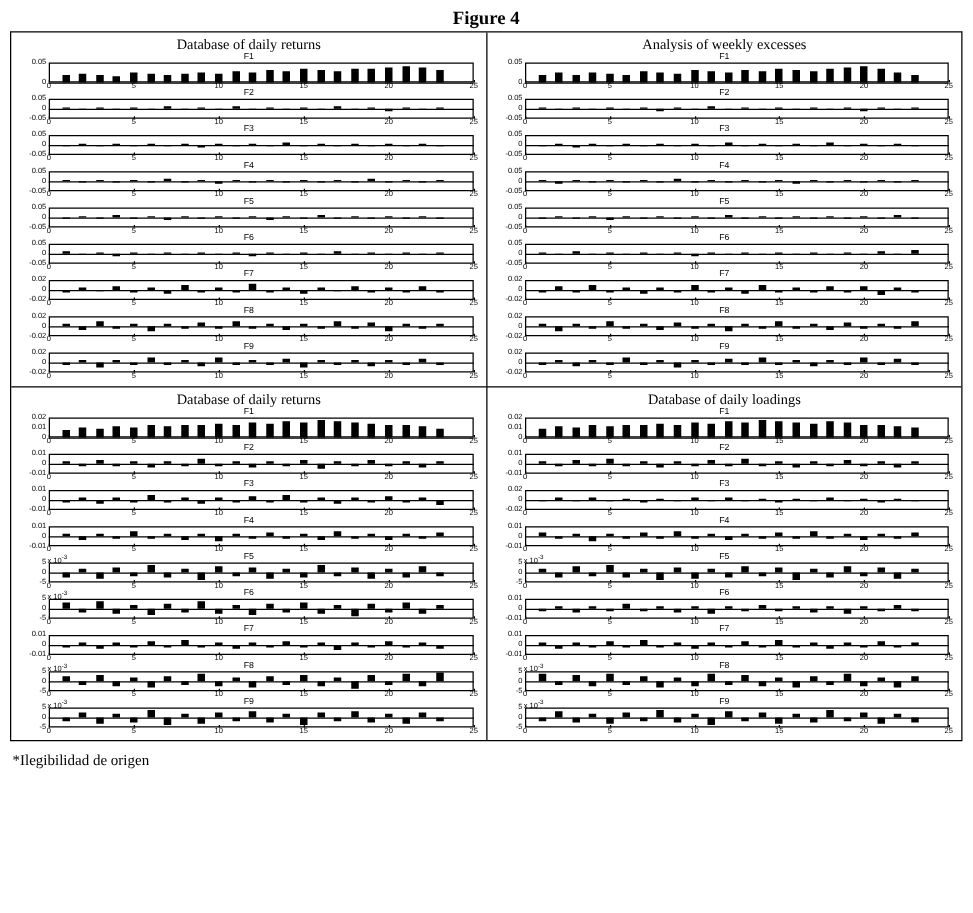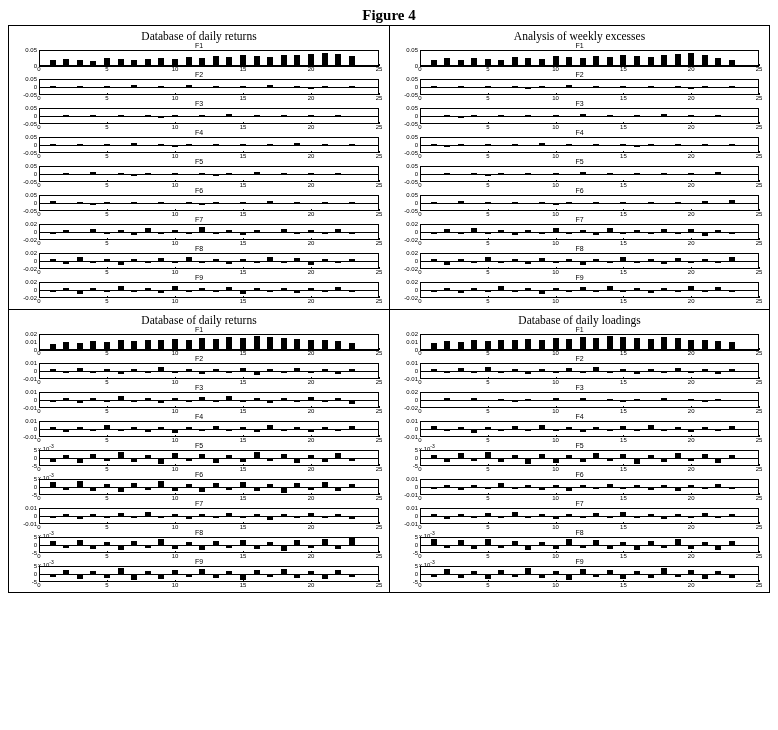--- a/index.html
+++ b/index.html
@@ -1746,14 +1746,15 @@
                 <div class="bar" style="left: calc(84% - 3px); top: 50%; height: 30%;"></div>
                 <div class="bar" style="left: calc(88% - 3px); top: 30%; height: 20%;"></div>
                 <div class="bar" style="left: calc(92% - 3px); top: 50%; height: 25%;"></div>
               </div>
             </div>
           </div>
         </div>
     </div>
   </div>
 
+  <div class="note">*Ilegibilidad de origen</div>
 
 </div>
 
 </body></html>

